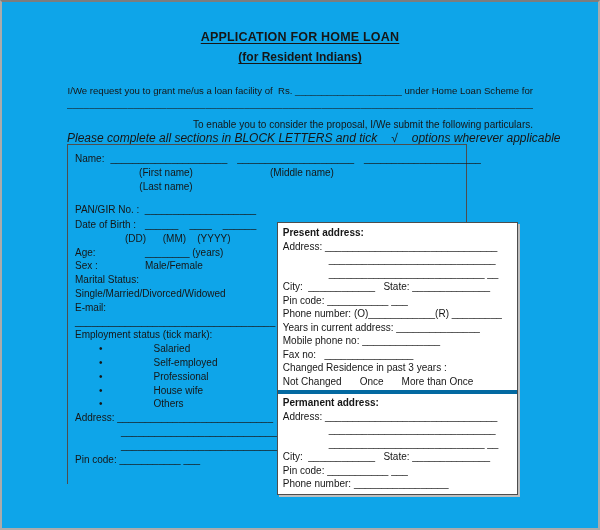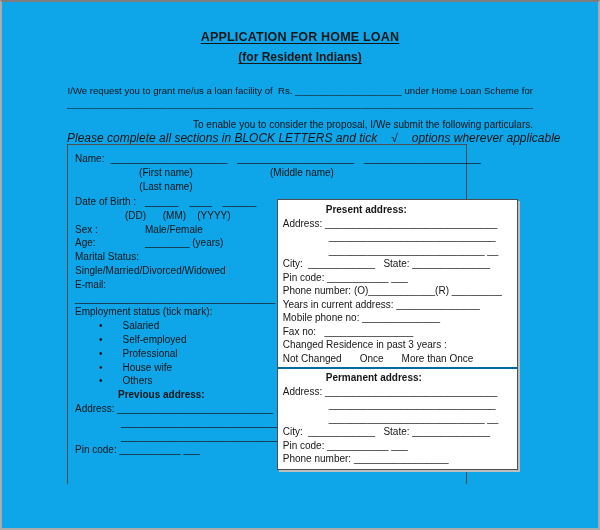--- a/index.html
+++ b/index.html
@@ -22,29 +22,29 @@
   .name-row .nlabel{margin-right:6px;}
   .sublabels{padding-left:34px;line-height:14px;}
   .sublabels span{display:inline-block;width:128px;margin-right:8px;text-align:center;}
   .pan-row{margin:9px 0 0 7px;line-height:14px;white-space:pre;}
   .columns{display:flex;margin-top:1px;justify-content:space-between;}
   .left-col{width:218px;box-sizing:border-box;padding-left:7px;}
   .left-col .row{line-height:13.8px;white-space:pre;}
   .lbl{display:inline-block;width:70px;}
   .units-row{padding-left:50px;}
   .bullet-row{padding-left:24px;}
-  .bullet-row .opt{margin-left:20px;}
-  .bold{font-weight:700;margin-left:43px;}
+  .bullet-row .opt{margin-left:51px;}
+  .bold{font-weight:700;}
   .indent{padding-left:46px;}
   .right-col{width:244px;}
   .addr-box{margin-top:4px;width:241px;box-sizing:border-box;border:1px solid #4d4d4d;
             box-shadow:2px 2px 0 #bfbfbf;background:#fff;}
   .addr-box .row{line-height:13.5px;white-space:pre;}
   .section{padding:3px 5px 2px 5px;}
-  .section.permanent{border-top:2px solid #0369a1;padding:2px 5px 3px 5px;}
+  .section.permanent{border-top:4px solid #0369a1;padding:2px 5px 3px 5px;}
   .changed-opts span{margin-right:18px;}
   .changed-opts span:last-child{margin-right:0;}
 </style>
 </head>
 <body>
 
 <div class="page">
 
   <div class="title"><span>APPLICATION FOR HOME LOAN</span></div>
   <div class="subtitle"><span>(for Resident Indians)</span></div>
@@ -54,39 +54,39 @@
     <div class="row2">_______________________________________________________________________________________</div>
     <div class="proposal">To enable you to consider the proposal, I/We submit the following particulars.</div>
     <div class="instruction"><span>Please complete all sections in BLOCK LETTERS and tick</span><span class="tick">√</span><span>options wherever applicable</span></div>
   </div>
 
   <div class="formbox">
 
     <div class="name-row"><span class="nlabel">Name:</span><span class="nblank">_____________________</span><span class="nblank">_____________________</span><span class="nblank">_____________________</span></div>
     <div class="sublabels"><span>(First name)</span><span>(Middle name)</span><span>(Last name)</span></div>
 
+    <div class="pan-row"><span>PAN/GIR No. :</span><span>  ____________________</span></div>
 
     <div class="columns">
 
       <div class="left-col">
         <div class="row"><span class="lbl">Date of Birth :</span><span>______    ____    ______</span></div>
         <div class="row units-row">(DD)      (MM)    (YYYY)</div>
+        <div class="row"><span class="lbl">Age:</span><span>________ (years)</span></div>
         <div class="row"><span class="lbl">Sex :</span><span>Male/Female</span></div>
-        <div class="row"><span class="lbl">Age:</span><span>________ (years)</span></div>
         <div class="row">Marital Status:</div>
         <div class="row">Single/Married/Divorced/Widowed</div>
         <div class="row">E-mail:</div>
         <div class="row">____________________________________</div>
         <div class="row">Employment status (tick mark):</div>
         <div class="row bullet-row"><span>•</span><span class="opt">Salaried</span></div>
         <div class="row bullet-row"><span>•</span><span class="opt">Self-employed</span></div>
         <div class="row bullet-row"><span>•</span><span class="opt">Professional</span></div>
         <div class="row bullet-row"><span>•</span><span class="opt">House wife</span></div>
         <div class="row bullet-row"><span>•</span><span class="opt">Others</span></div>
-        <div class="row bold">Previous address:</div>
         <div class="row"><span>Address:</span><span> ____________________________</span></div>
         <div class="row indent">____________________________</div>
         <div class="row indent">____________________________</div>
         <div class="row"><span>Pin code:</span><span> ___________ ___</span></div>
       </div>
 
       <div class="right-col">
         <div class="addr-box">
 
           <div class="section present">

